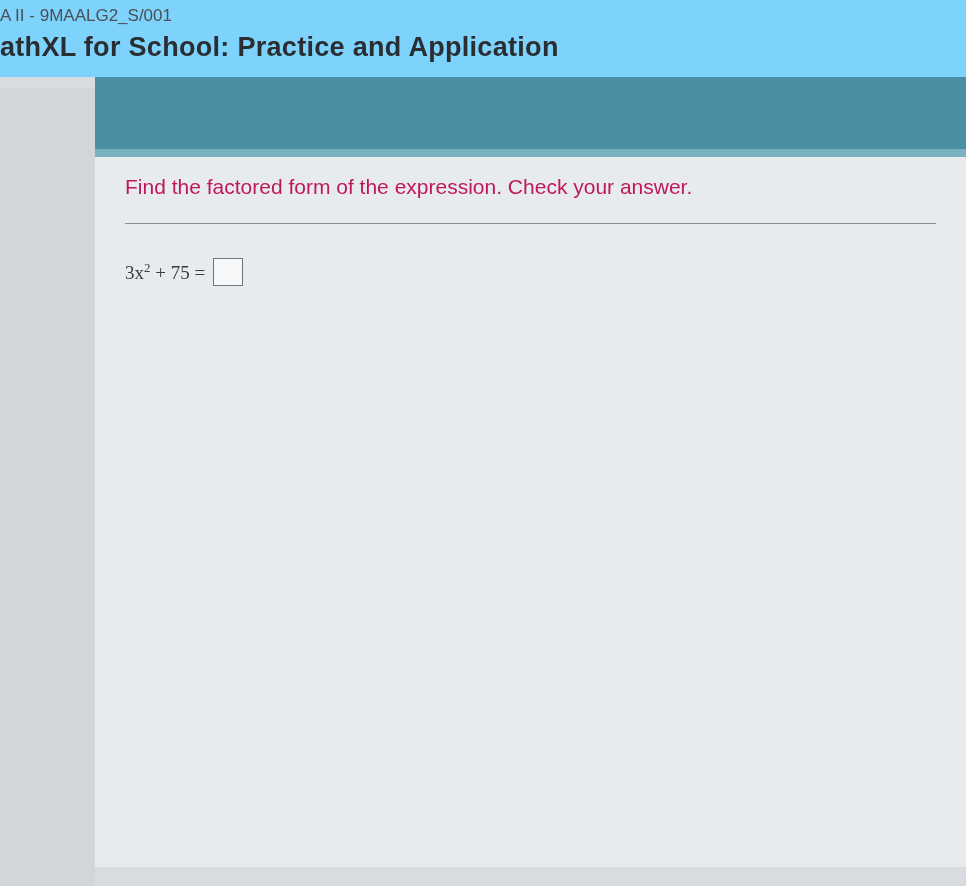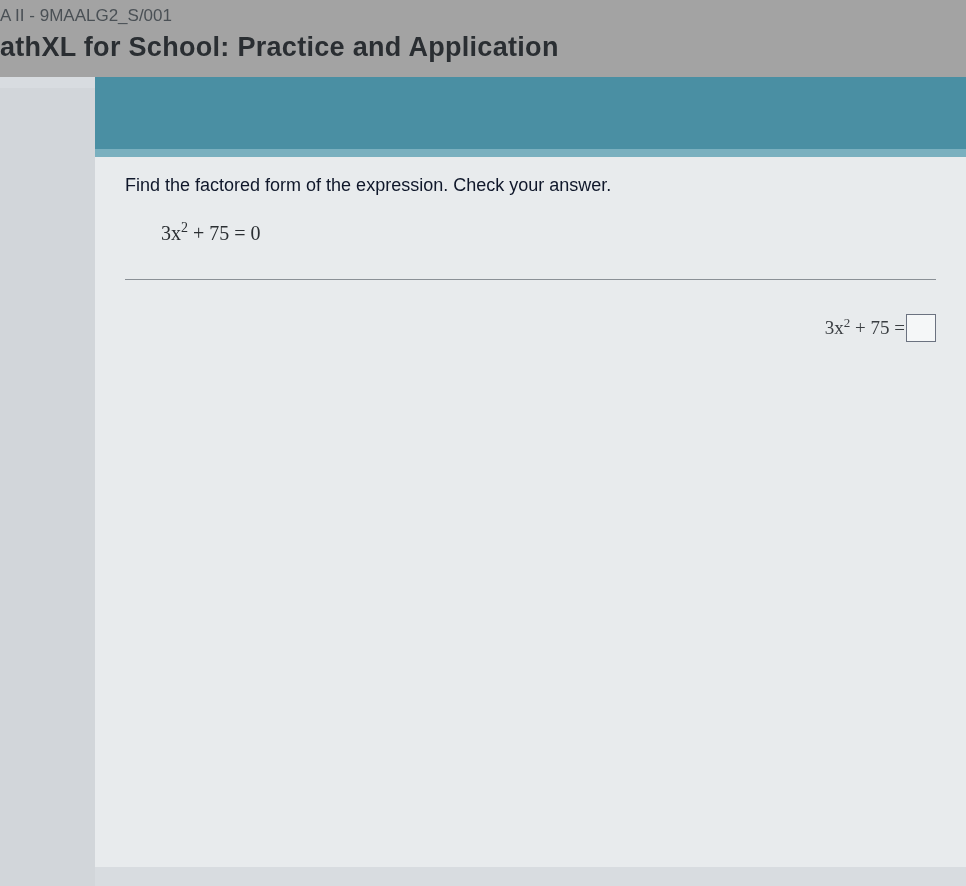--- a/index.html
+++ b/index.html
@@ -9,21 +9,21 @@
     }
     body {
       font-family: Arial, Helvetica, sans-serif;
       background: #d8dce0;
       width: 966px;
       height: 886px;
       overflow: hidden;
       position: relative;
     }
     .header-area {
-      background: #a3a3a3;
+      background: #7dd3fc;
       padding: 6px 0 14px 0;
     }
     .course-code {
       font-size: 17px;
       color: #4a5055;
       padding-left: 0;
       margin-bottom: 6px;
       font-weight: 400;
     }
     .app-title {
@@ -47,22 +47,22 @@
     }
     .teal-divider {
       background: #7ab0bf;
       height: 8px;
       width: 100%;
     }
     .question-area {
       padding: 18px 30px 0 30px;
     }
     .instruction {
-      font-size: 18px;
-      color: #0f172a;
+      font-size: 21px;
+      color: #be185d;
       margin-bottom: 24px;
     }
     .equation-display {
       font-size: 20px;
       color: #2a2e32;
       margin-left: 36px;
       margin-bottom: 34px;
       font-family: 'Times New Roman', serif;
     }
     .equation-display sup {
@@ -70,25 +70,24 @@
       vertical-align: super;
     }
     .hr-line {
       border: none;
       border-top: 1px solid #8a9096;
       margin-bottom: 34px;
     }
     .answer-row {
       display: flex;
       align-items: center;
-      gap: 1px;
+      gap: 8px;
       font-size: 19px;
       color: #3a3e42;
       font-family: 'Times New Roman', serif;
-      justify-content: flex-end;
     }
     .answer-expression sup {
       font-size: 13px;
       vertical-align: super;
     }
     .answer-input {
       width: 30px;
       height: 28px;
       border: 1px solid #6b7280;
       background: #f5f7f8;
@@ -124,23 +123,20 @@
 
 <div class="left-gutter"></div>
 
 <div class="content-wrapper">
   <div class="teal-bar"></div>
   <div class="teal-divider"></div>
 
   <div class="question-area">
     <div class="instruction">Find the factored form of the expression. Check your answer.</div>
 
-    <div class="equation-display">
-      <span>3x</span><sup>2</sup><span> + 75 = 0</span>
-    </div>
 
     <hr class="hr-line">
 
     <div class="answer-row">
       <span class="answer-expression">
         <span>3x</span><sup>2</sup><span> + 75 =</span>
       </span>
       <input type="text" class="answer-input" style="">
     </div>
   </div>

